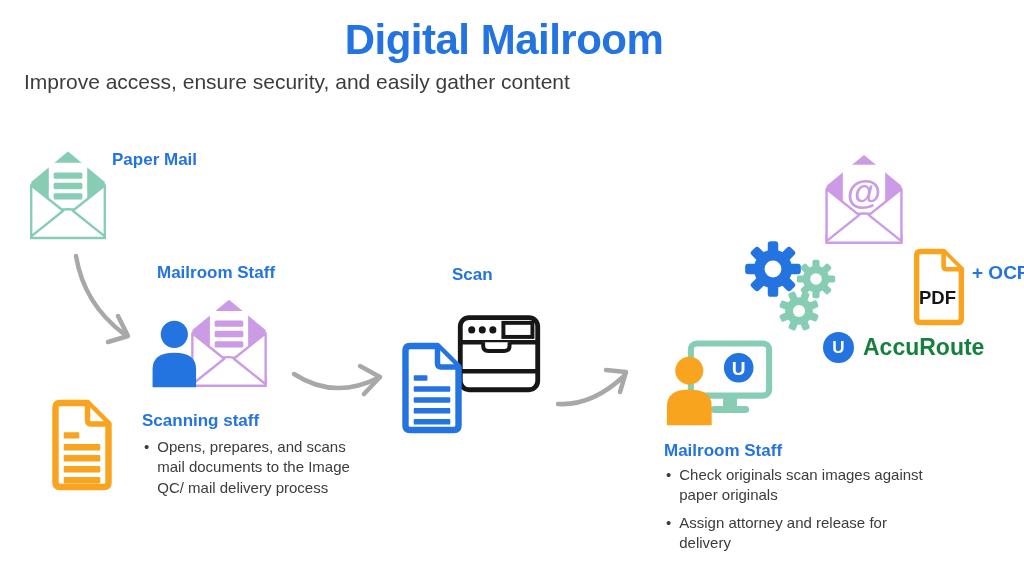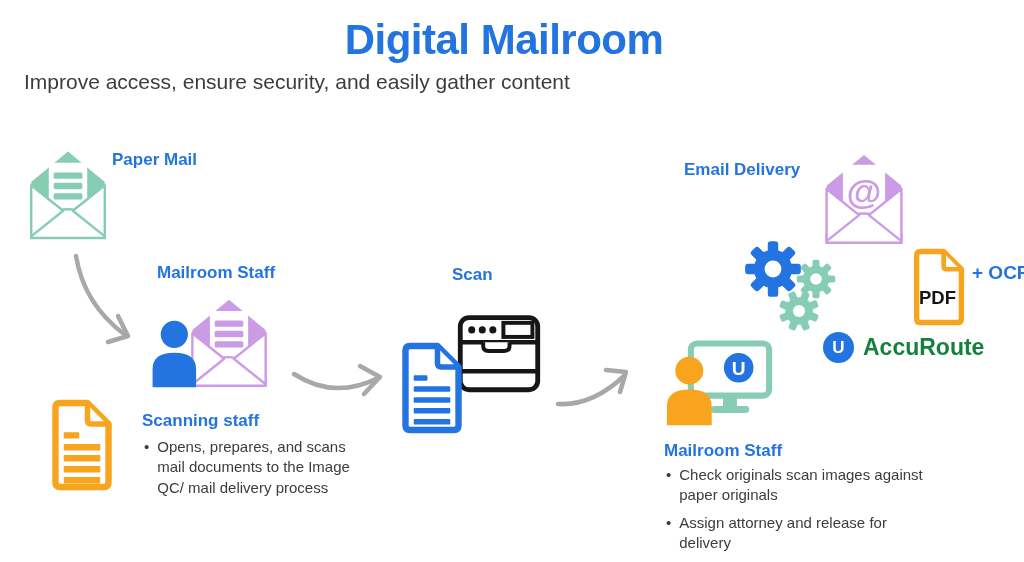--- a/index.html
+++ b/index.html
@@ -139,21 +139,20 @@
     </svg>
   </div>
 
   <div class="abs" style="left:530px; top:362px;">
     <svg width="84" height="48" viewBox="0 0 84 48">
       <path d="M 4,42 Q 38,44 70,14" fill="none" class="stroke-gray" stroke-width="4.5" stroke-linecap="round"></path>
       <polyline points="52,8 72,10 66,30" fill="none" class="stroke-gray" stroke-width="4.5" stroke-linecap="round" stroke-linejoin="round"></polyline>
     </svg>
   </div>
 
-  <div class="abs lbl" style="left:660px; top:160px;">Email Delivery</div>
   <div class="abs" style="left:798px; top:150px;">
     <svg width="84" height="96" viewBox="0 0 100 118">
       <polygon class="fill-purple" points="4,44 50,6 96,44 96,114 4,114"></polygon>
       <rect x="24" y="18" width="52" height="80" rx="3" fill="#fff"></rect>
       <text class="fill-purple" x="50" y="66" font-size="44" font-weight="bold" text-anchor="middle">@</text>
       <path d="M 4,114 L 96,114 L 96,104 Q 50,52 4,104 Z" fill="#fff" class="stroke-purple" stroke-width="3"></path>
       <polygon points="4,48 4,112 44,80" fill="#fff" class="stroke-purple" stroke-width="3" stroke-linejoin="round"></polygon>
       <polygon points="96,48 96,112 56,80" fill="#fff" class="stroke-purple" stroke-width="3" stroke-linejoin="round"></polygon>
     </svg>
   </div>

